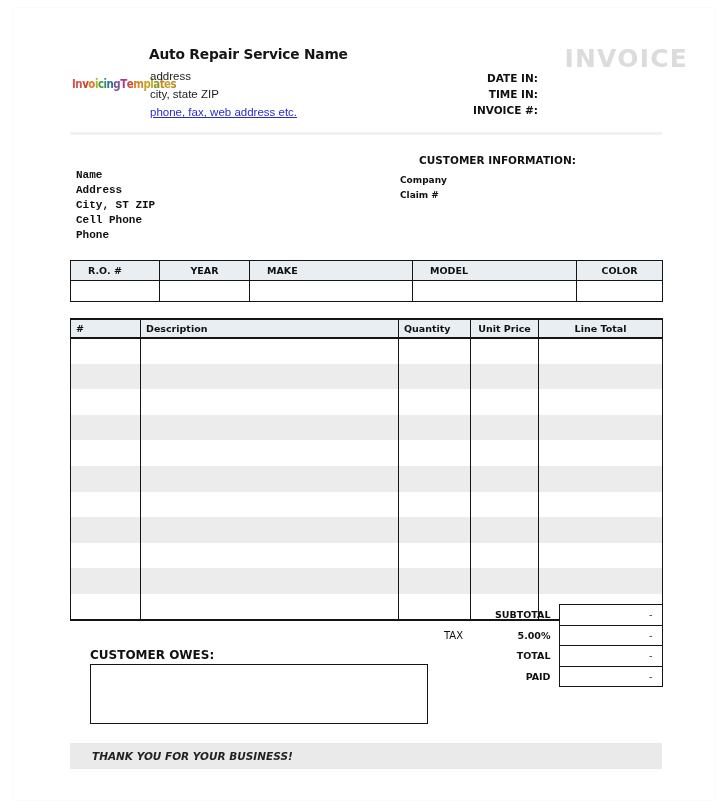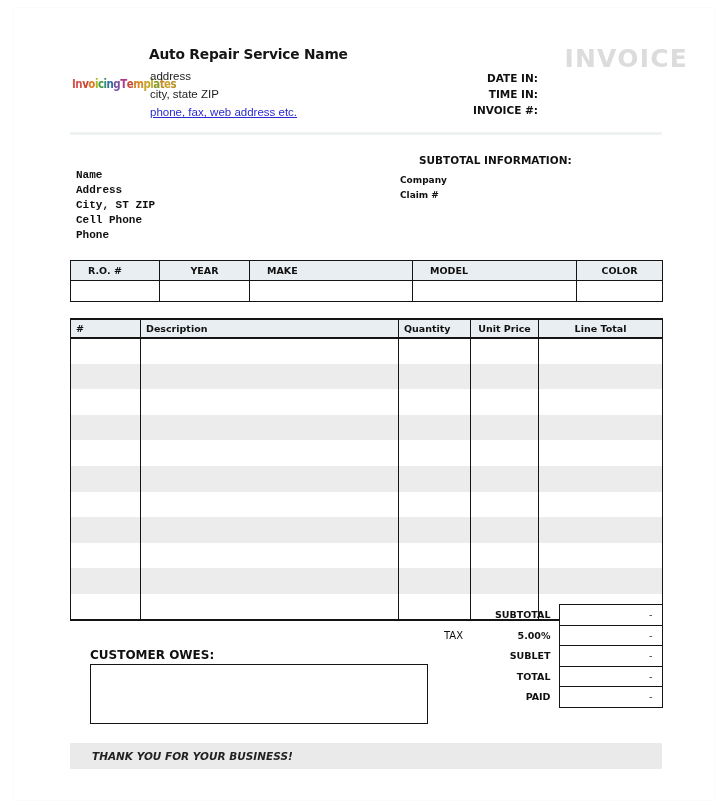--- a/index.html
+++ b/index.html
@@ -242,21 +242,21 @@
     <div class="hdr-rule"></div>
 
     <div class="bill">
       <div>Name</div>
       <div>Address</div>
       <div>City, ST ZIP</div>
       <div>Cell Phone</div>
       <div>Phone</div>
     </div>
 
-    <div class="ins-title">SUBTOTAL INFORMATION:</div>
+    <div class="ins-title">CUSTOMER INFORMATION:</div>
     <div class="ins">
       <div>Company</div>
       <div>Claim #</div>
     </div>
 
     <table class="veh">
       <colgroup>
         <col style="width:89px">
           <col style="width:90px">
           <col style="width:163px">
@@ -393,25 +393,20 @@
             <td class="lbl">SUBTOTAL</td>
             <td class="val">-</td>
           </tr>
           <tr>
             <td class="tax">TAX</td>
             <td class="lbl">5.00%</td>
             <td class="val">-</td>
           </tr>
           <tr>
             <td class="tax"></td>
-            <td class="lbl">SUBLET</td>
-            <td class="val">-</td>
-          </tr>
-          <tr>
-            <td class="tax"></td>
             <td class="lbl">TOTAL</td>
             <td class="val">-</td>
           </tr>
           <tr>
             <td class="tax"></td>
             <td class="lbl">PAID</td>
             <td class="val">-</td>
           </tr>
         </tbody>
     </table>

